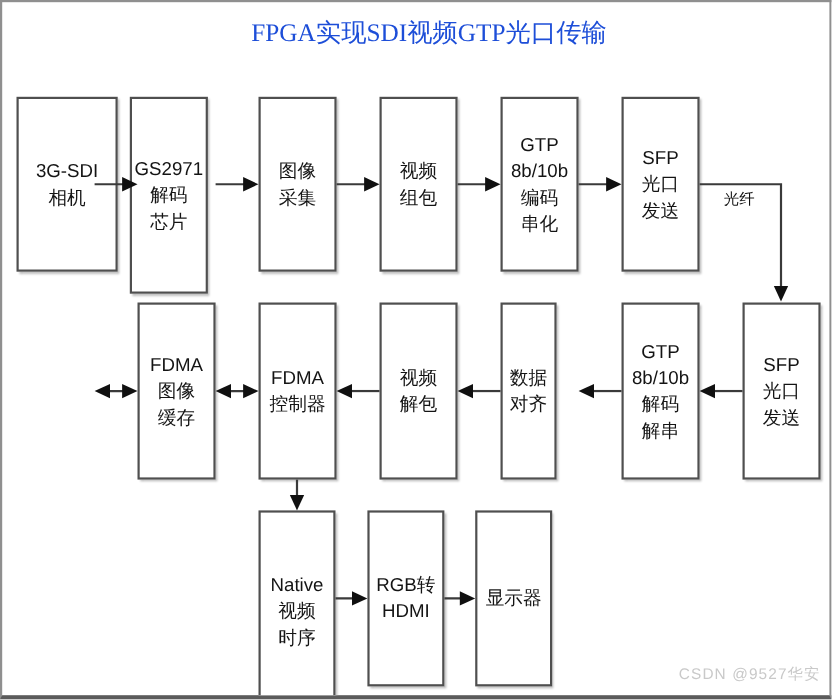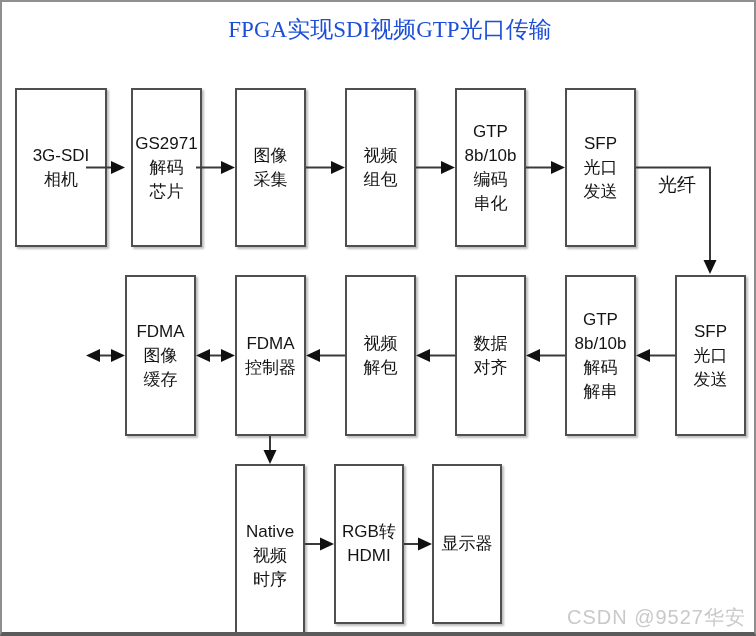--- a/index.html
+++ b/index.html
@@ -22,41 +22,41 @@
   .node-label{
     white-space:pre-line;text-align:center;
     font-size:17px;line-height:24px;color:#141414;
   }
   .wires{position:absolute;left:0;top:0;pointer-events:none;}
   .wires line,.wires polyline{stroke:#3a3a3a;stroke-width:2;fill:none;}
   .wires polygon{fill:#101010;stroke:none;}
   .fiber-label{
     position:absolute;left:656px;top:170px;
     font-family:"Liberation Serif","DejaVu Serif",serif;
-    font-size:19px;color:#111111;
+    font-size:14px;color:#111111;
   }
   .watermark{
     position:absolute;right:8px;top:602px;
-    font-size:20px;color:#c9c9c9;letter-spacing:1px;
+    font-size:14px;color:#c9c9c9;letter-spacing:1px;
   }
 </style>
 </head>
 <body>
 
 <div class="stage">
 
   <div class="title">
     <div>FPGA实现SDI视频GTP光口传输</div>
   </div>
 
   <div class="node" style="left:13px;top:86px;width:92px;height:159px">
       <span class="node-label">3G-SDI
 相机</span>
     </div>
-  <div class="node" style="left:129px;top:86px;width:71px;height:159px">
+  <div class="node" style="left:116px;top:86px;width:71px;height:179px">
       <span class="node-label">GS2971
 解码
 芯片</span>
     </div>
   <div class="node" style="left:233px;top:86px;width:71px;height:159px">
       <span class="node-label">图像
 采集</span>
     </div>
   <div class="node" style="left:343px;top:86px;width:71px;height:159px">
       <span class="node-label">视频
@@ -80,21 +80,21 @@
 缓存</span>
     </div>
   <div class="node" style="left:233px;top:273px;width:71px;height:161px">
       <span class="node-label">FDMA
 控制器</span>
     </div>
   <div class="node" style="left:343px;top:273px;width:71px;height:161px">
       <span class="node-label">视频
 解包</span>
     </div>
-  <div class="node" style="left:453px;top:273px;width:71px;height:161px">
+  <div class="node" style="left:453px;top:273px;width:51px;height:161px">
       <span class="node-label">数据
 对齐</span>
     </div>
   <div class="node" style="left:563px;top:273px;width:71px;height:161px">
       <span class="node-label">GTP
 8b/10b
 解码
 解串</span>
     </div>
   <div class="node" style="left:673px;top:273px;width:71px;height:161px">

